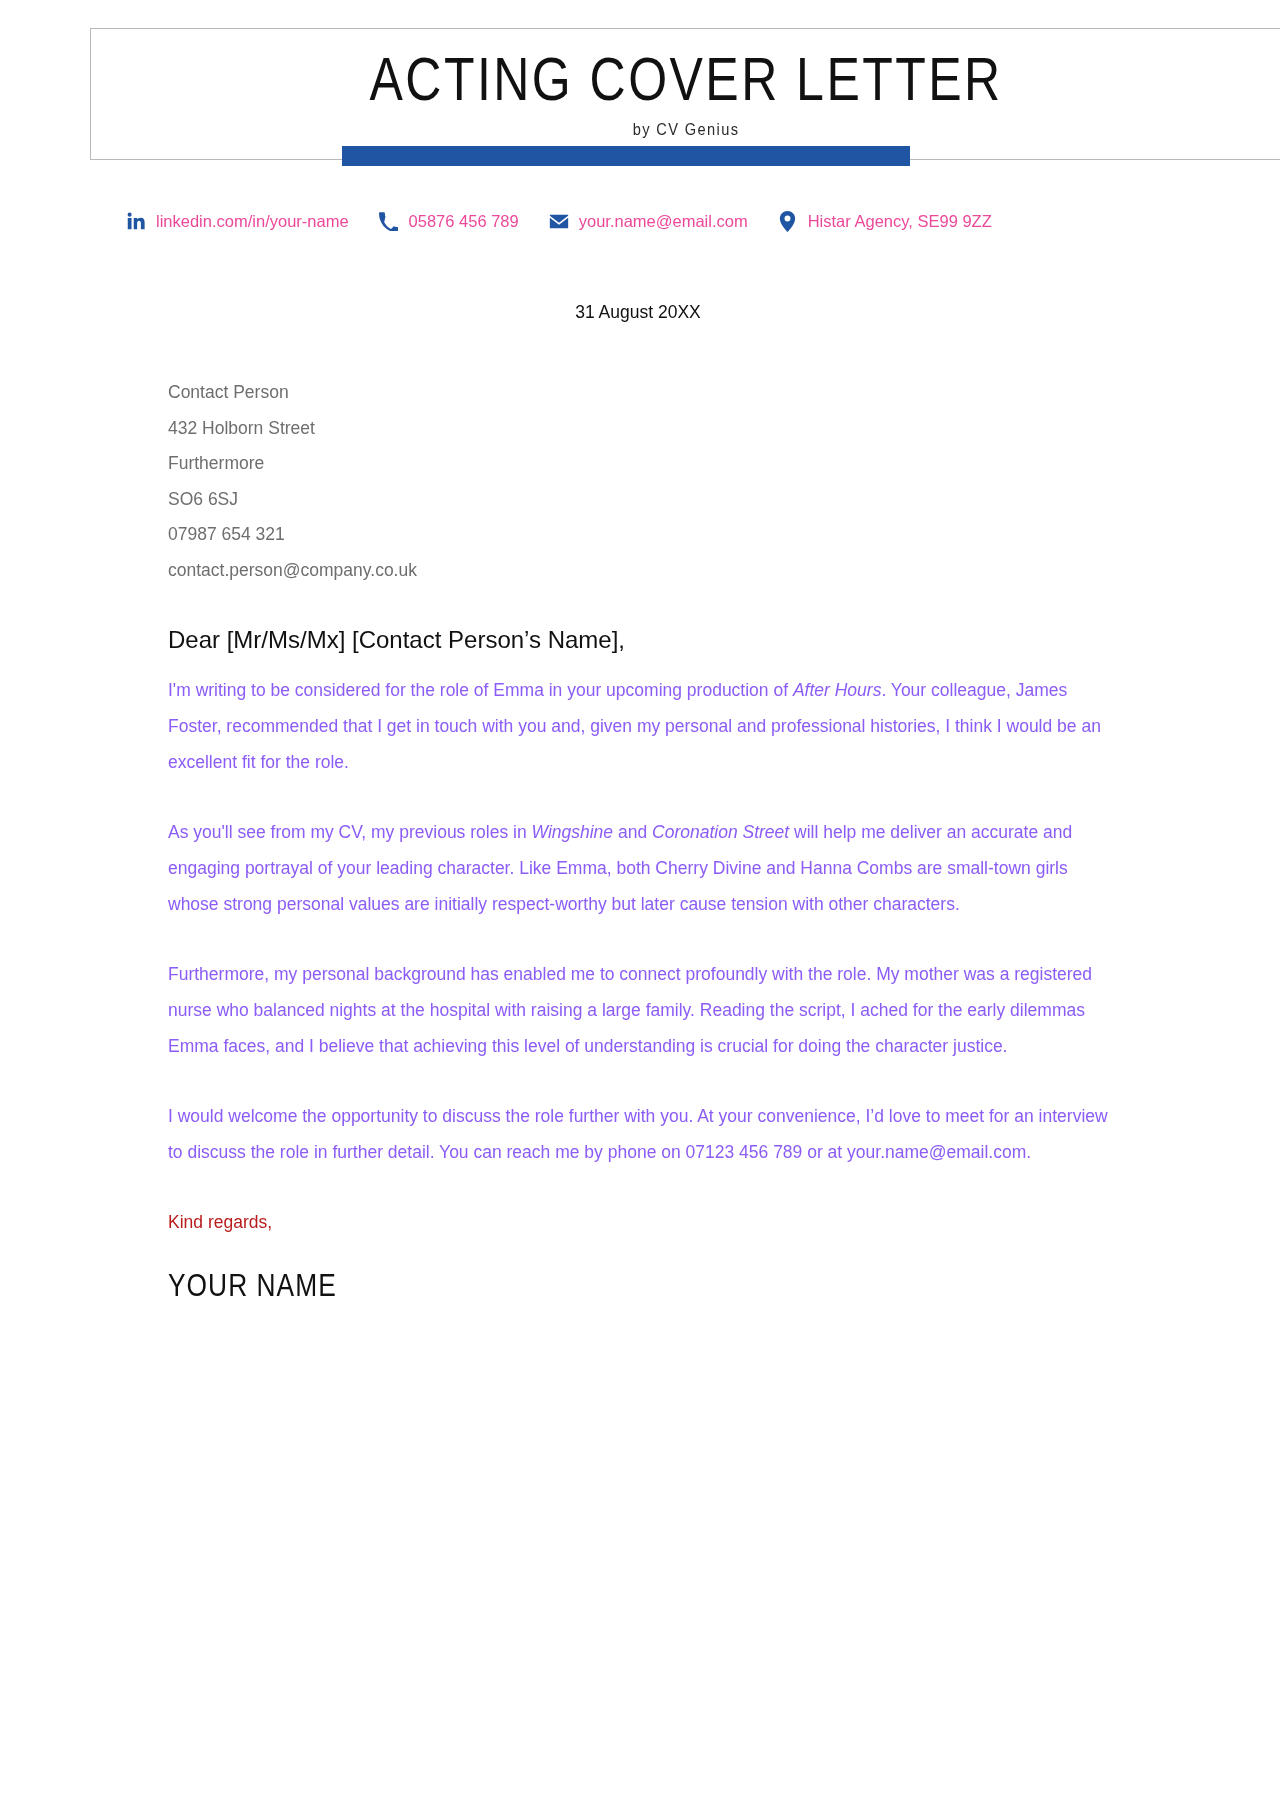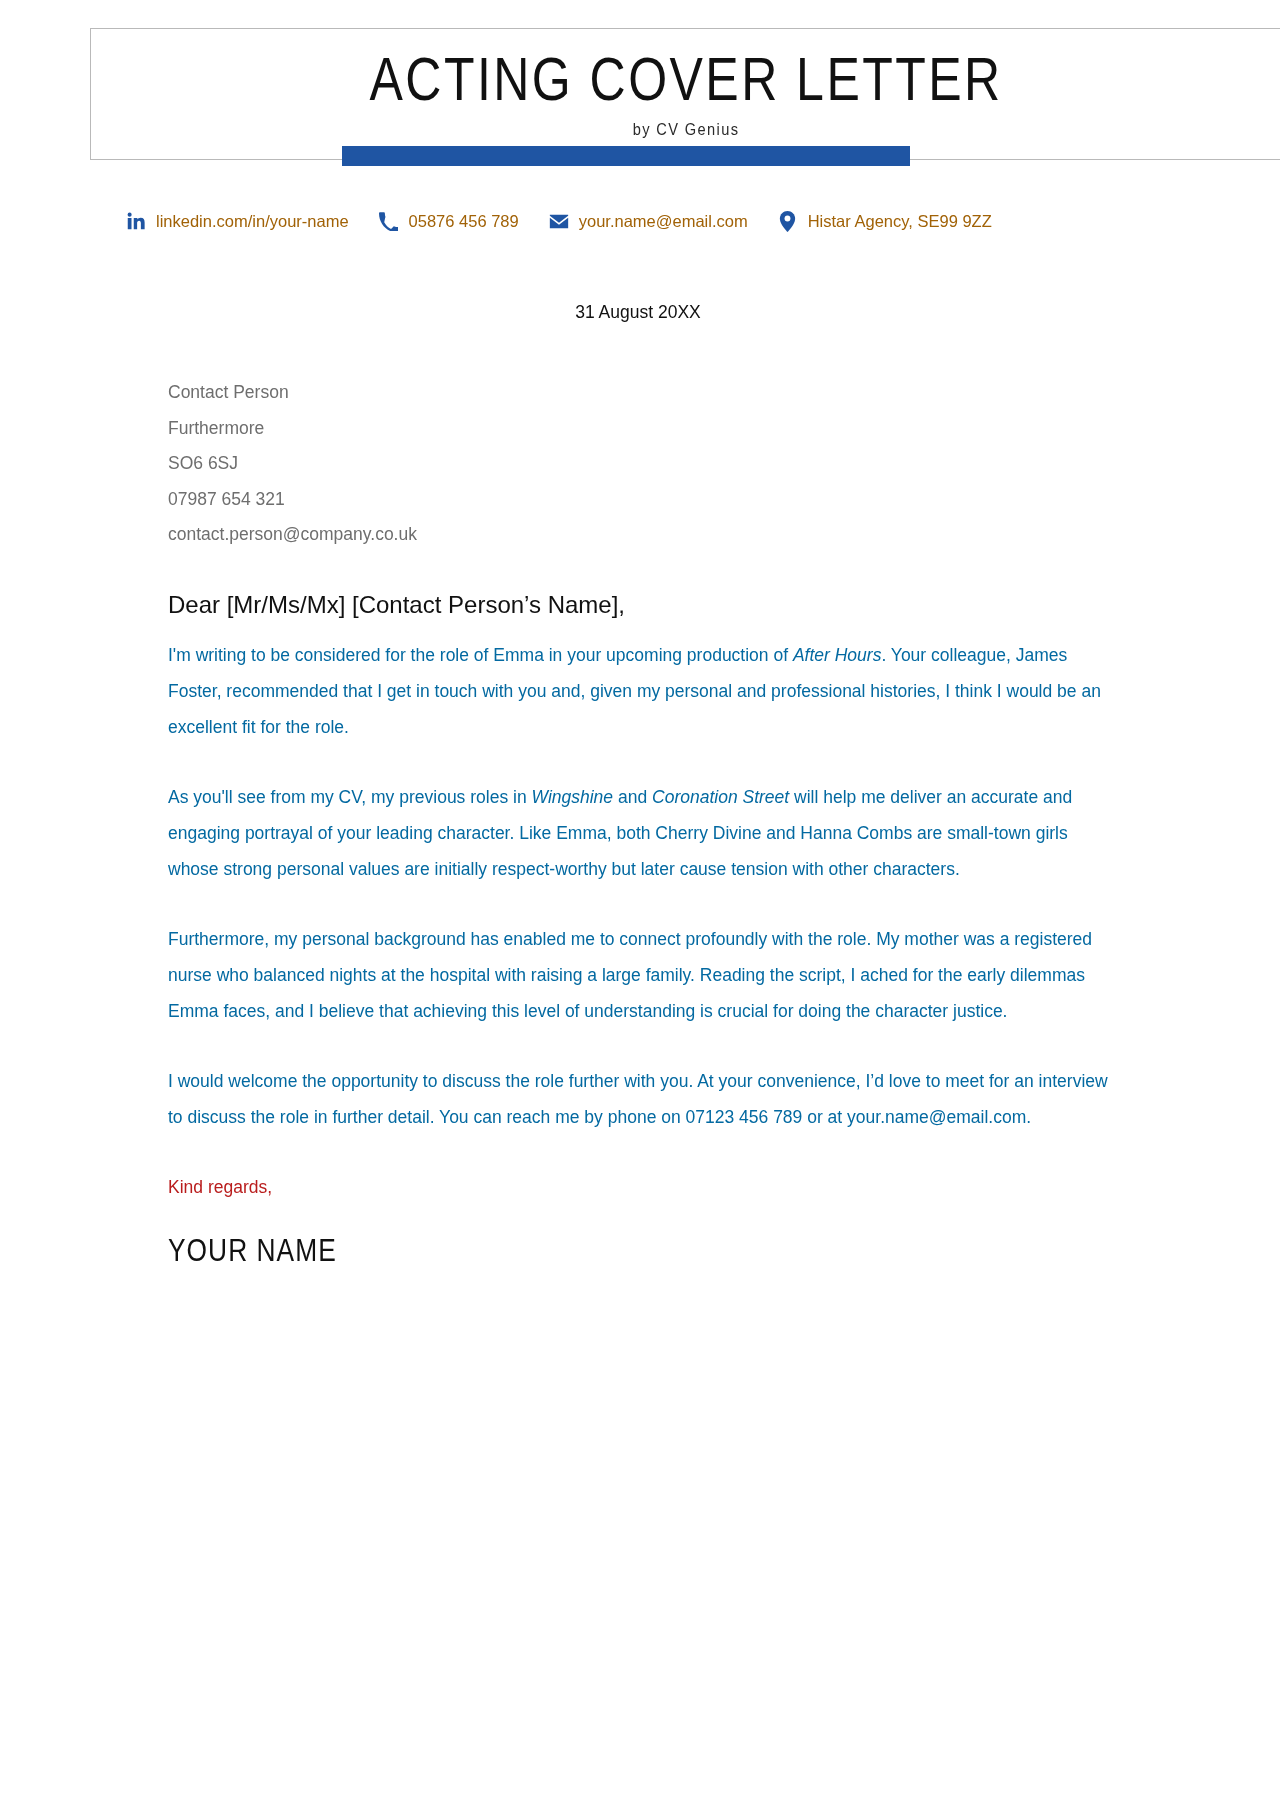--- a/index.html
+++ b/index.html
@@ -69,21 +69,21 @@
   
   .contact-row {
     display: flex;
     align-items: center;
     margin: 0 auto;
     padding: 0 18px;
     width: 1064px;
     height: 38px;
     margin-top: 42px;
     font-size: 16.5px;
-    color: #a16207;
+    color: #ec4899;
     white-space: nowrap;
   }
   .contact-item {
     display: flex;
     align-items: center;
     gap: 10px;
   }
   .contact-item + .contact-item { margin-left: 30px; }
   .contact-item .ic {
     display: inline-flex;
@@ -117,21 +117,21 @@
   }
   .salutation {
     font-size: 24px;
     color: #111;
     margin-bottom: 14px;
     line-height: 36px;
   }
   .para {
     font-size: 17.5px;
     line-height: 36px;
-    color: #0369a1;
+    color: #8b5cf6;
     margin: 0 0 34px 0;
     text-align: left;
   }
   .para em { font-style: italic; }
   .closing {
     font-size: 17.5px;
     line-height: 36px;
     color: #b91c1c;
     margin: 0 0 28px 0;
   }
@@ -199,20 +199,21 @@
     </div>
 
   </div>
 
   <div class="letter">
 
     <div class="date-line">31 August 20XX</div>
 
     <div class="recipient">
       <div>Contact Person</div>
+      <div>432 Holborn Street</div>
       <div>Furthermore</div>
       <div>SO6 6SJ</div>
       <div>07987 654 321</div>
       <div>contact.person@company.co.uk</div>
     </div>
 
     <div class="salutation">Dear [Mr/Ms/Mx] [Contact Person’s Name],</div>
 
     <p class="para"><span>I'm writing to be considered for the role of Emma in your upcoming production of </span><em>After Hours</em><span>. Your colleague, James Foster, recommended that I get in touch with you and, given my personal and professional histories, I think I would be an excellent fit for the role.</span></p>
     <p class="para"><span>As you'll see from my CV, my previous roles in </span><em>Wingshine</em><span> and </span><em>Coronation Street</em><span> will help me deliver an accurate and engaging portrayal of your leading character. Like Emma, both Cherry Divine and Hanna Combs are small-town girls whose strong personal values are initially respect-worthy but later cause tension with other characters.</span></p>

